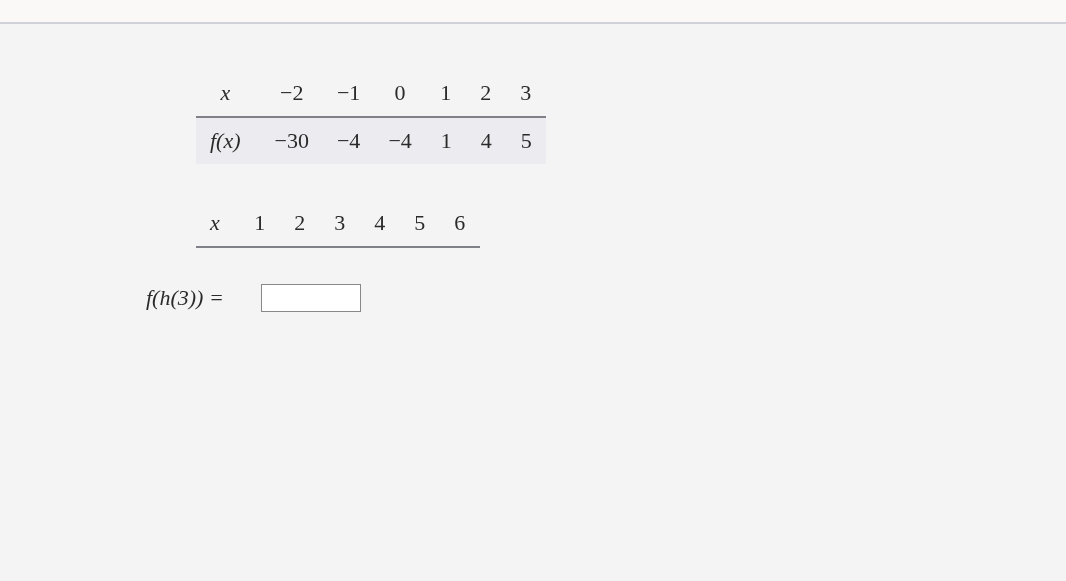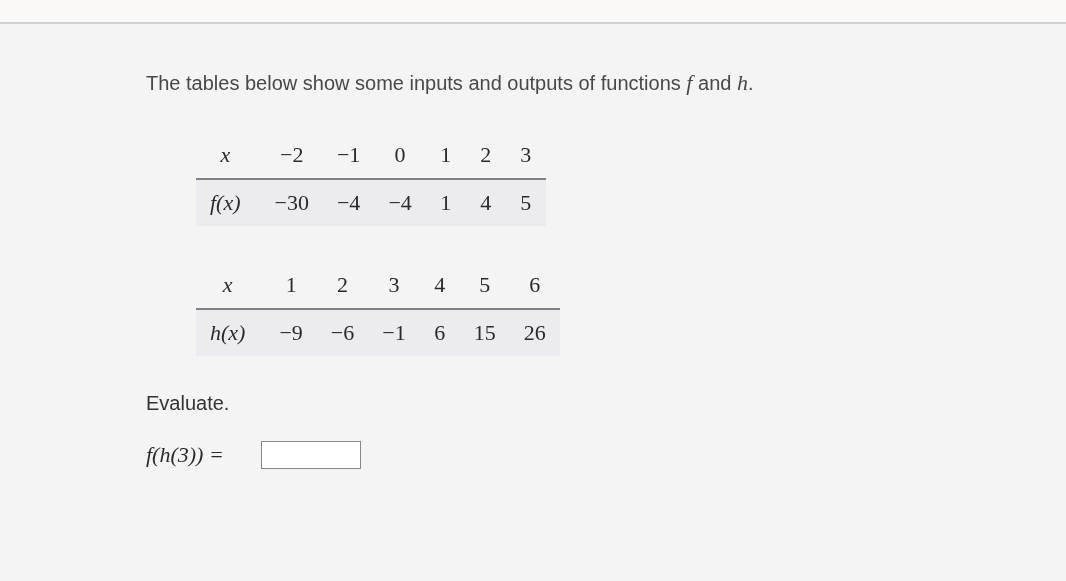--- a/index.html
+++ b/index.html
@@ -35,21 +35,21 @@
     color: #2a2a2a;
   }
   td {
     padding: 10px 14px;
     text-align: center;
     min-width: 40px;
     white-space: nowrap;
   }
   td.label { text-align: center; padding-right: 20px; }
   tr.headrow td { border-bottom: 2px solid #808088; }
-  tr.datarow td { background: #ececf0; }
+  tr.datarow td { background: #ececf0; text-align: right; }
   .evaluate {
     font-size: 20px;
     color: #333;
     margin: 6px 0 26px 0;
   }
   .expr-row {
     display: flex;
     align-items: center;
     font-family: "Times New Roman", serif;
     font-size: 22px;
@@ -66,23 +66,20 @@
     margin-left: 6px;
   }
 </style>
 </head>
 <body>
 
 <div class="topbar"></div>
 
 <div class="content">
 
-  <div class="intro">
-    <span>The tables below show some inputs and outputs of functions </span><span class="mathvar">f</span><span> and </span><span class="mathvar">h</span><span>.</span>
-  </div>
 
   <div class="tables">
 
     <table>
       <tbody>
           <tr class="headrow">
         <td class="label"><span class="mathvar">x</span></td>
         <td>−2</td>
         <td>−1</td>
         <td>0</td>
@@ -106,34 +103,24 @@
       <tbody>
           <tr class="headrow">
         <td class="label"><span class="mathvar">x</span></td>
         <td>1</td>
         <td>2</td>
         <td>3</td>
         <td>4</td>
         <td>5</td>
         <td>6</td>
       </tr>
-      <tr class="datarow">
-        <td class="label"><span class="mathvar">h(x)</span></td>
-        <td>−9</td>
-        <td>−6</td>
-        <td>−1</td>
-        <td>6</td>
-        <td>15</td>
-        <td>26</td>
-      </tr>
     </tbody>
       </table>
 
   </div>
 
-  <div class="evaluate">Evaluate.</div>
 
   <div class="expr-row">
     <span class="mathvar">f(h(3)) = </span>
     <input class="answer-input" type="text" value="" style="">
   </div>
 
 </div>
 
 </body></html>

